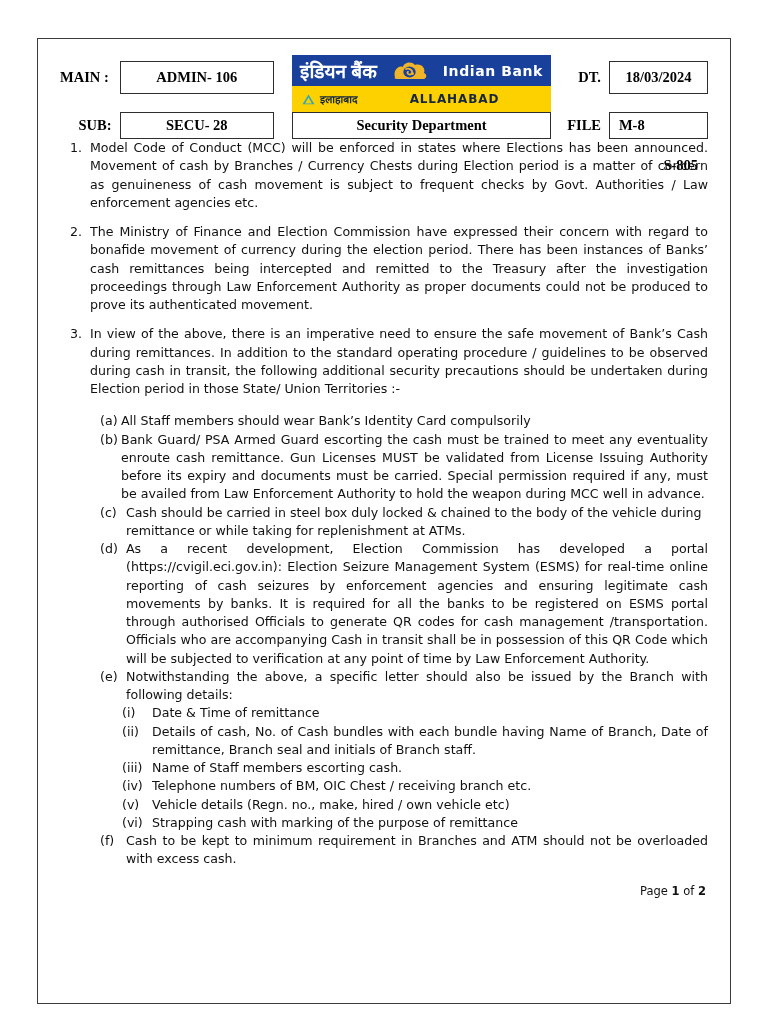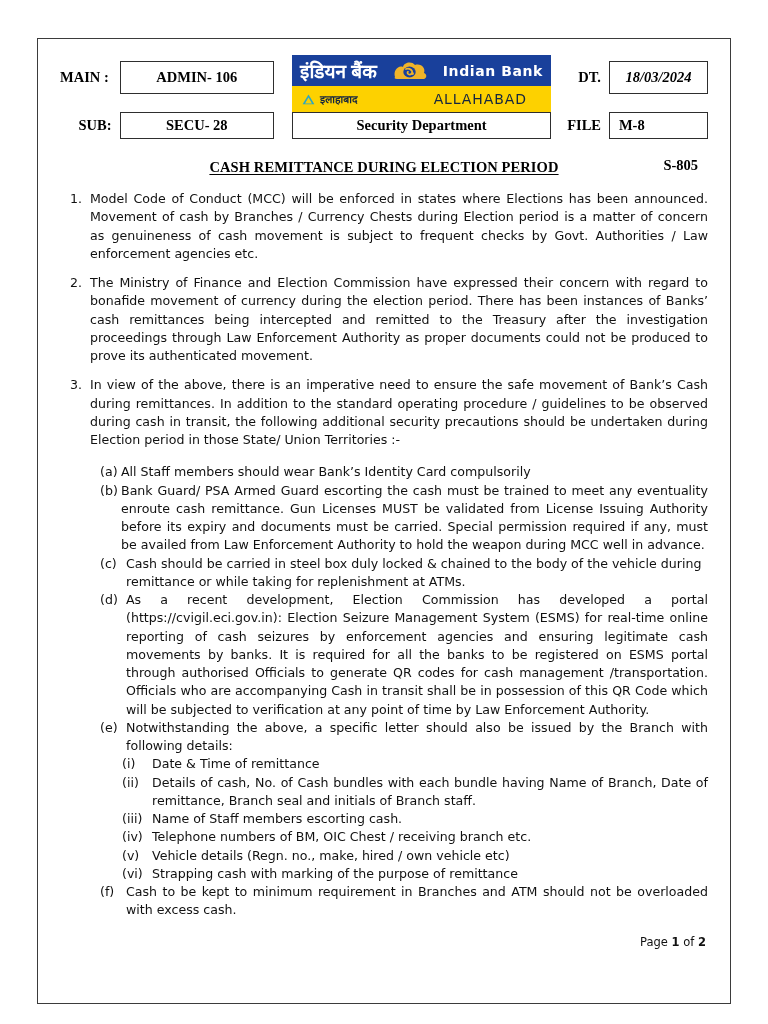--- a/index.html
+++ b/index.html
@@ -129,25 +129,25 @@
   .logo-hindi2 {
     color: #15263f;
     font-family: "Liberation Serif", serif;
     font-weight: bold;
     font-size: 10.5px;
     white-space: nowrap;
   }
   .logo-allahabad {
     color: #15263f;
     font-family: "DejaVu Sans", sans-serif;
-    font-weight: normal;
-    font-size: 14px;
+    font-weight: bold;
+    font-size: 12px;
     letter-spacing: 0.9px;
     white-space: nowrap;
-    margin-left: 76px;
+    margin-left: 52px;
   }
 
   
   .doc-title {
     text-align: center;
     font-family: "Liberation Serif", serif;
     font-weight: bold;
     font-size: 14.5px;
     text-decoration: underline;
     text-underline-offset: 2px;
@@ -239,21 +239,21 @@
                 <path d="M6.5 0.6 L12.4 10.2 L0.6 10.2 Z" fill="#2aa6c4"></path>
                 <path d="M6.5 3.6 L10 9.4 L3 9.4 Z" fill="#fdd100"></path>
               </svg>
             </span>
             <span class="logo-hindi2">इलाहाबाद</span>
             <span class="logo-allahabad">ALLAHABAD</span>
           </div>
         </div>
       </td>
       <td class="lbl" style="width:34px;">DT.</td>
-      <td style="width:102px;font-style:italic;">
+      <td style="width:102px;">
         <div class="fbox box-dt">18/03/2024</div>
       </td>
     </tr>
 
     <tr>
       <td colspan="2" style="height:12px;"></td>
       <td colspan="2" style="height:12px;"></td>
     </tr>
 
     <tr>
@@ -268,21 +268,20 @@
       <td>
         <div class="file-wrap">
           <div class="file-cell">M-8</div>
           <div class="file-cell second">S-805</div>
         </div>
       </td>
     </tr>
   </tbody>
       </table>
 
-  <div class="doc-title">CASH REMITTANCE DURING ELECTION PERIOD</div>
 
   <div class="body-txt">
 
     <div class="num-item">
       <div class="num-marker">1.</div>
       <div class="num-body">Model Code of Conduct (MCC) will be enforced in states where Elections has been announced. Movement of cash by Branches / Currency Chests during Election period is a matter of concern as genuineness of cash movement is subject to frequent checks by Govt. Authorities / Law enforcement agencies etc.</div>
     </div>
     <div class="num-item">
       <div class="num-marker">2.</div>
       <div class="num-body">The Ministry of Finance and Election Commission have expressed their concern with regard to bonafide movement of currency during the election period. There has been instances of Banks’ cash remittances being intercepted and remitted to the Treasury after the investigation proceedings through Law Enforcement Authority as proper documents could not be produced to prove its authenticated movement.</div>

